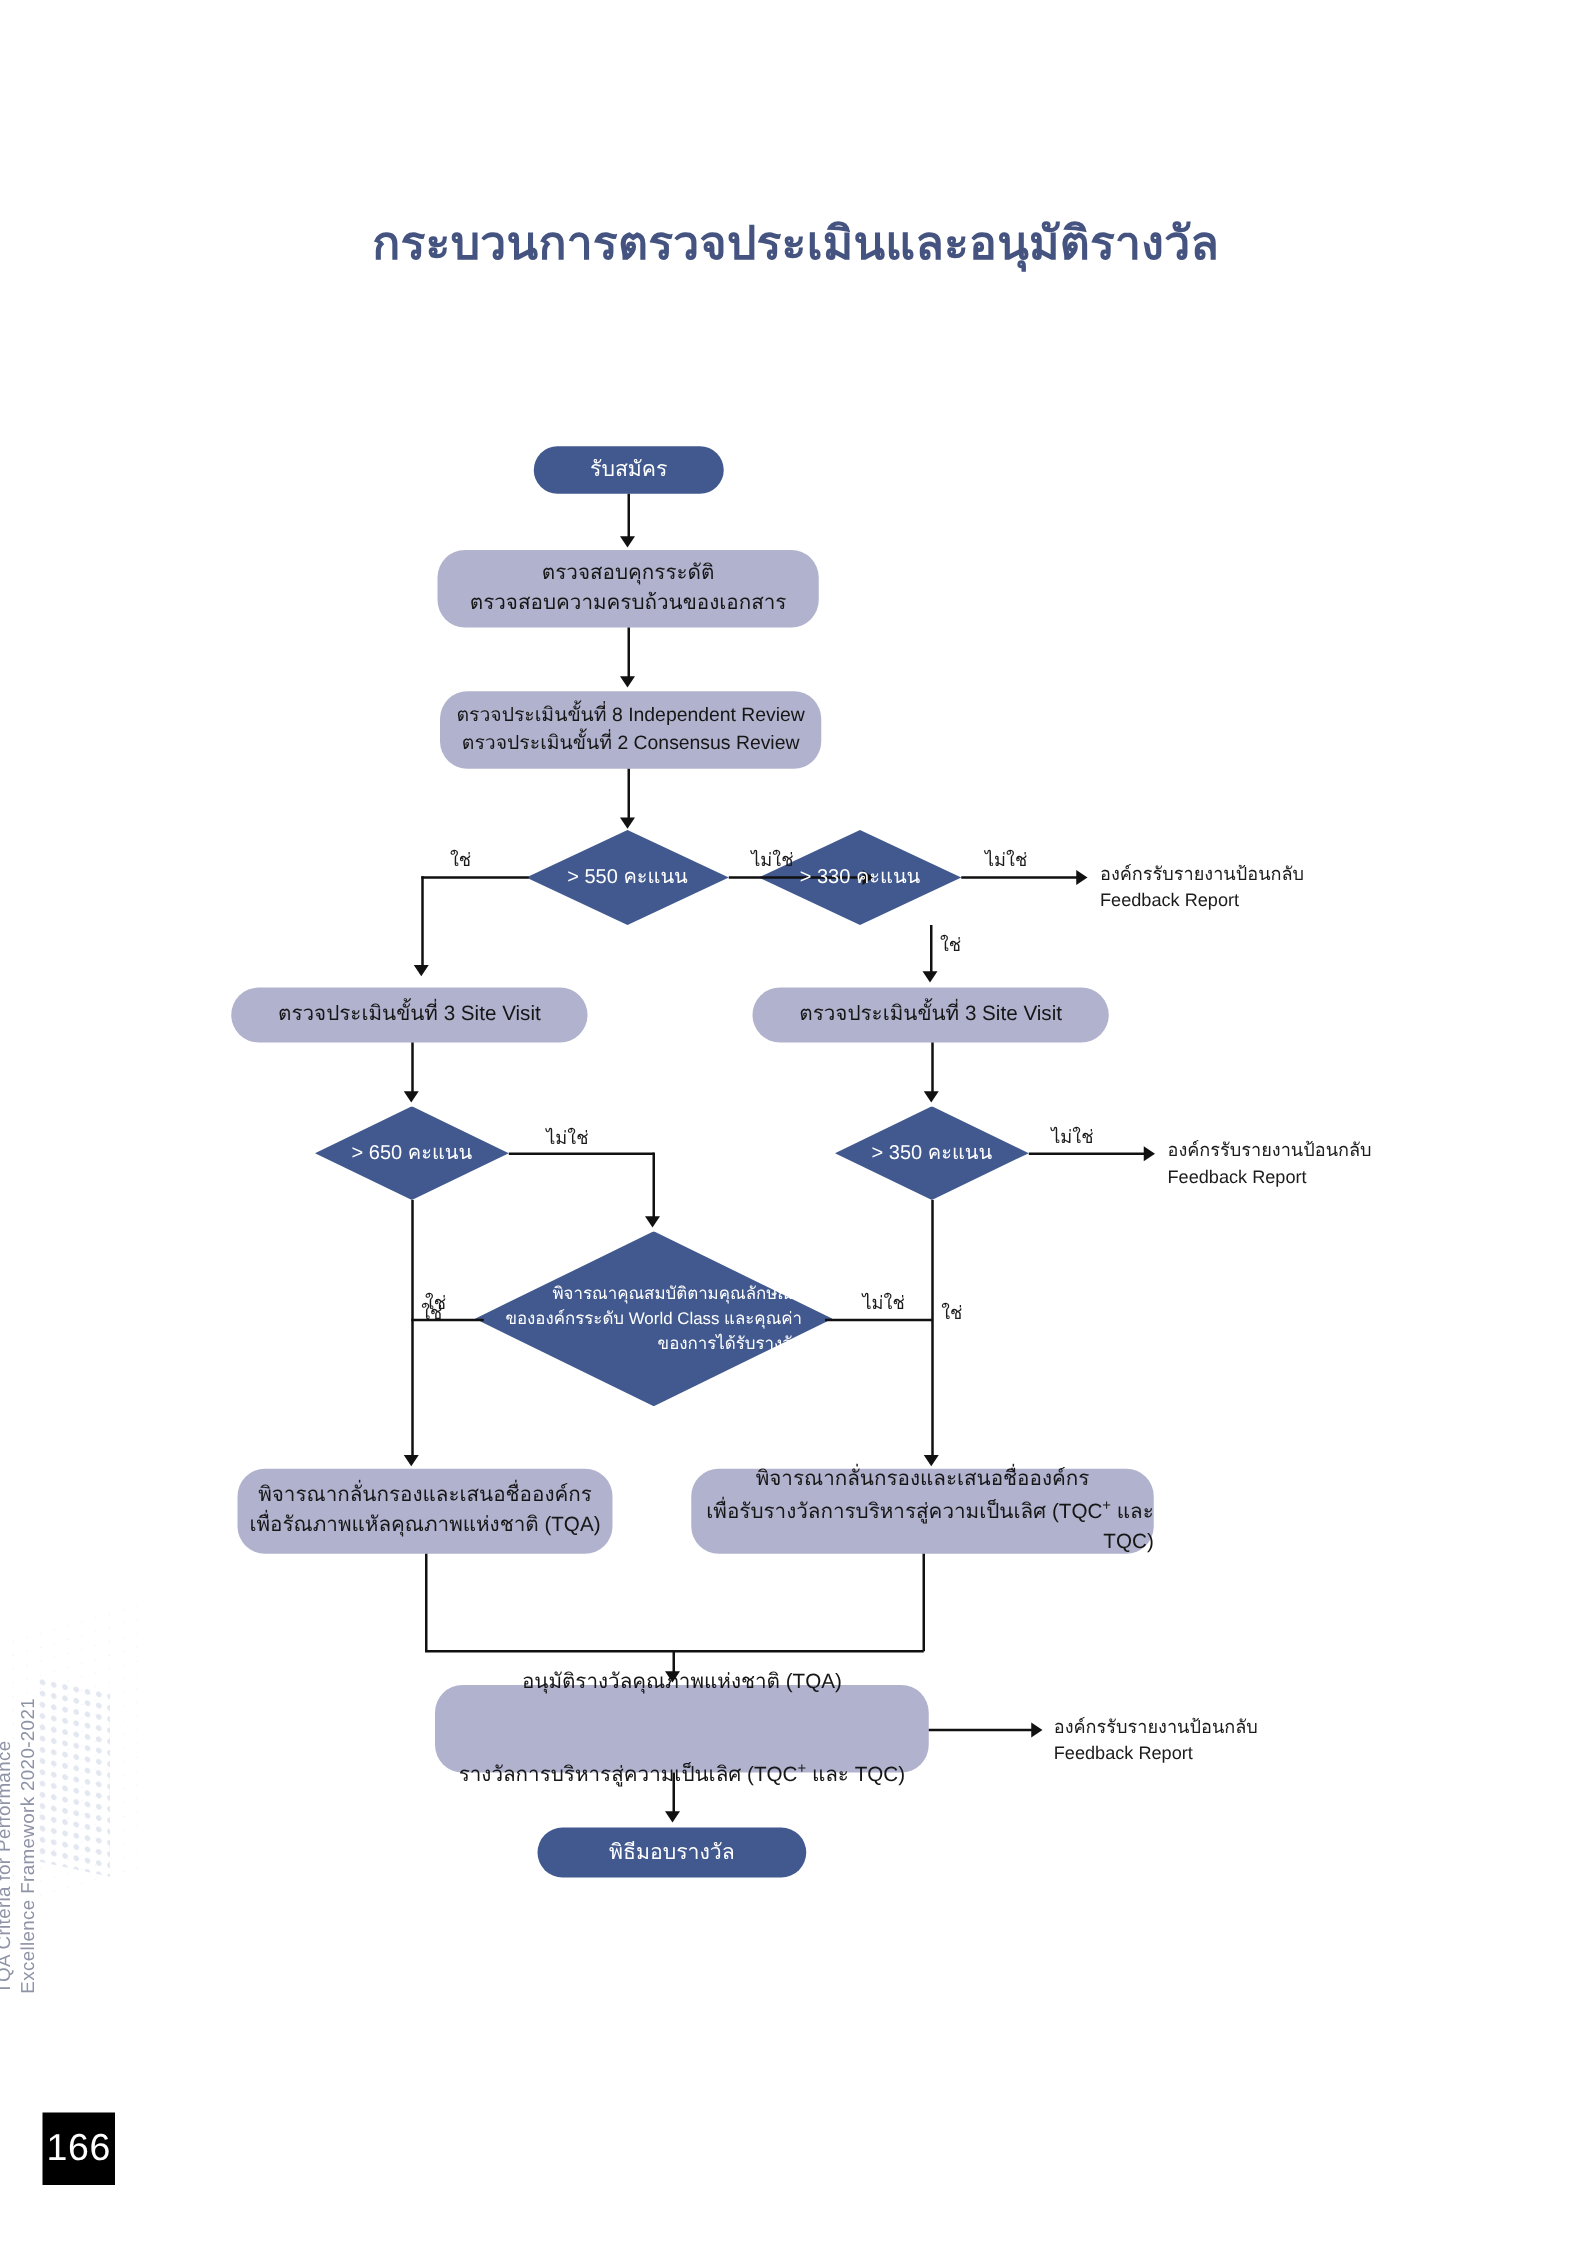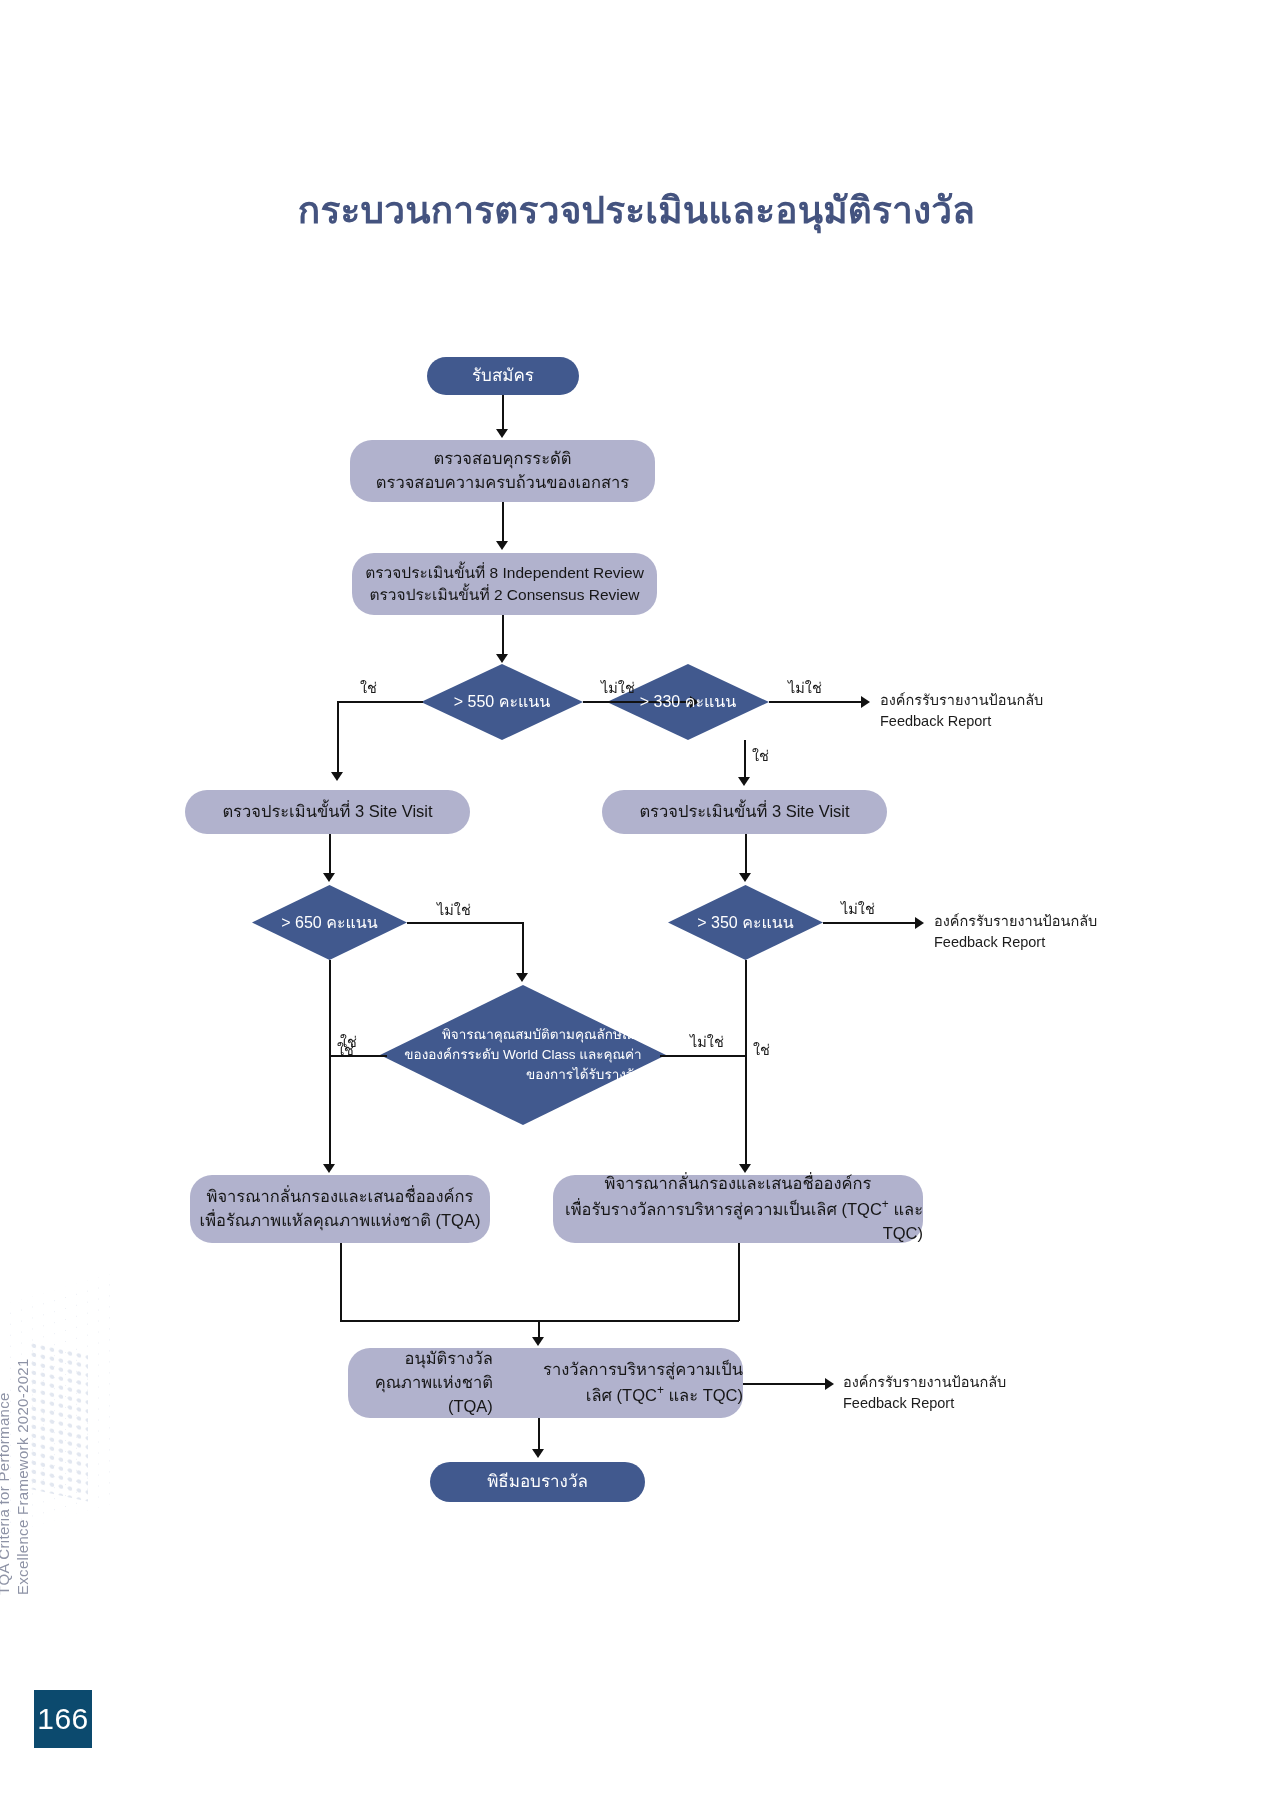--- a/index.html
+++ b/index.html
@@ -40,30 +40,30 @@
     transform:rotate(-90deg); transform-origin:left bottom;
     white-space:nowrap;
     color:#8e93a6; font-size:15px; letter-spacing:.3px;
     line-height:19px;
   }
   .footer-vertical .l2 { display:block; }
 
   .page-number-box {
     position:absolute; left:34px; bottom:52px;
     width:58px; height:58px;
-    background:#0c4a6e;
+    background:#000000;
     color:#ffffff;
     font-size:30px;
     display:flex; align-items:center; justify-content:center;
     letter-spacing:.5px;
   }
 
   
   .chart-title {
-    position:absolute; left:0; top:180px; width:1273px;
+    position:absolute; left:0; top:164px; width:1273px;
     text-align:center;
     color:#44537f;
     font-size:37px;
     font-weight:bold;
     letter-spacing:.2px;
   }
 
   
   .node {
     position:absolute;
@@ -205,21 +205,21 @@
     <span>เพื่อรัณภาพแหัลคุณภาพแห่งชาติ (TQA)</span>
   </div>
 
   <div class="node node-process" style="left:553px; top:1175px; width:370px; height:68px; flex-direction:column;">
     <span>พิจารณากลั่นกรองและเสนอชื่อองค์กร</span>
     <span>
       <span>เพื่อรับรางวัลการบริหารสู่ความเป็นเลิศ (TQC</span><sup>+</sup><span> และ TQC)</span>
     </span>
   </div>
 
-  <div class="node node-process" style="left:348px; top:1348px; width:395px; height:70px; flex-direction:row;gap:48px;">
+  <div class="node node-process" style="left:348px; top:1348px; width:395px; height:70px; flex-direction:column;gap:48px;">
     <span>อนุมัติรางวัลคุณภาพแห่งชาติ (TQA)</span>
     <span>
       <span>รางวัลการบริหารสู่ความเป็นเลิศ (TQC</span><sup>+</sup><span> และ TQC)</span>
     </span>
   </div>
 
   <div class="node node-terminal" style="left:430px; top:1462px; width:215px; height:40px;">
     <span>พิธีมอบรางวัล</span>
   </div>
 

